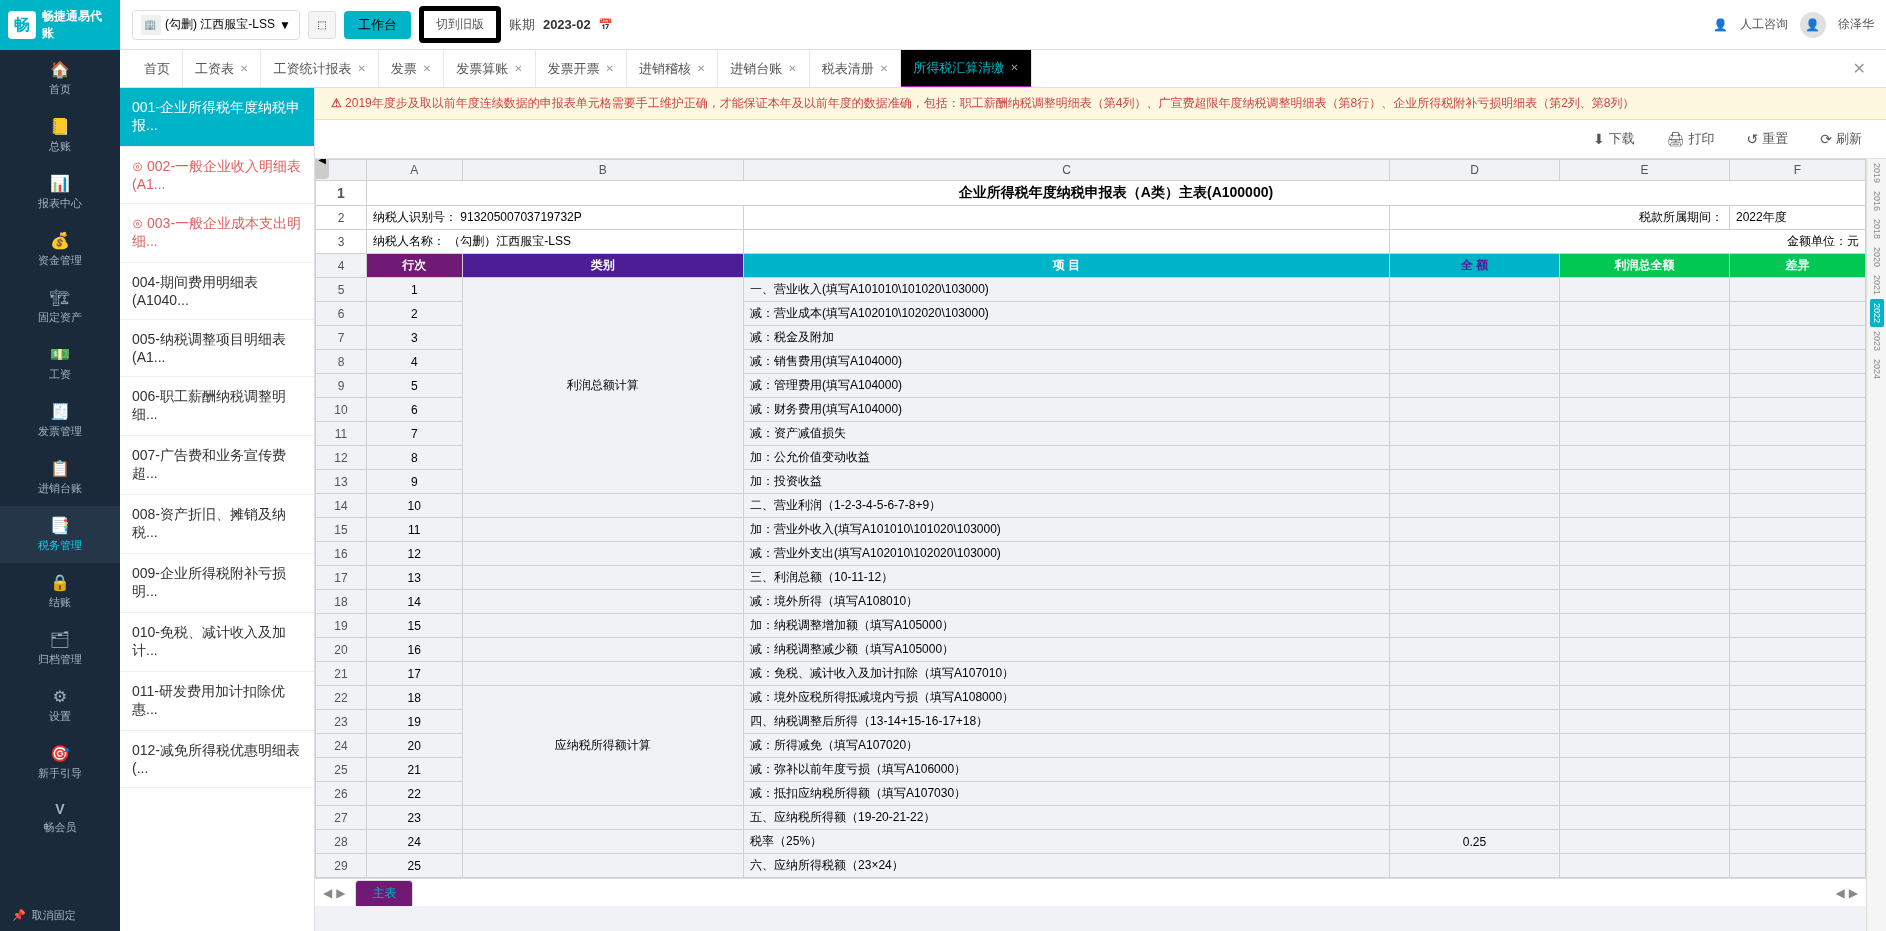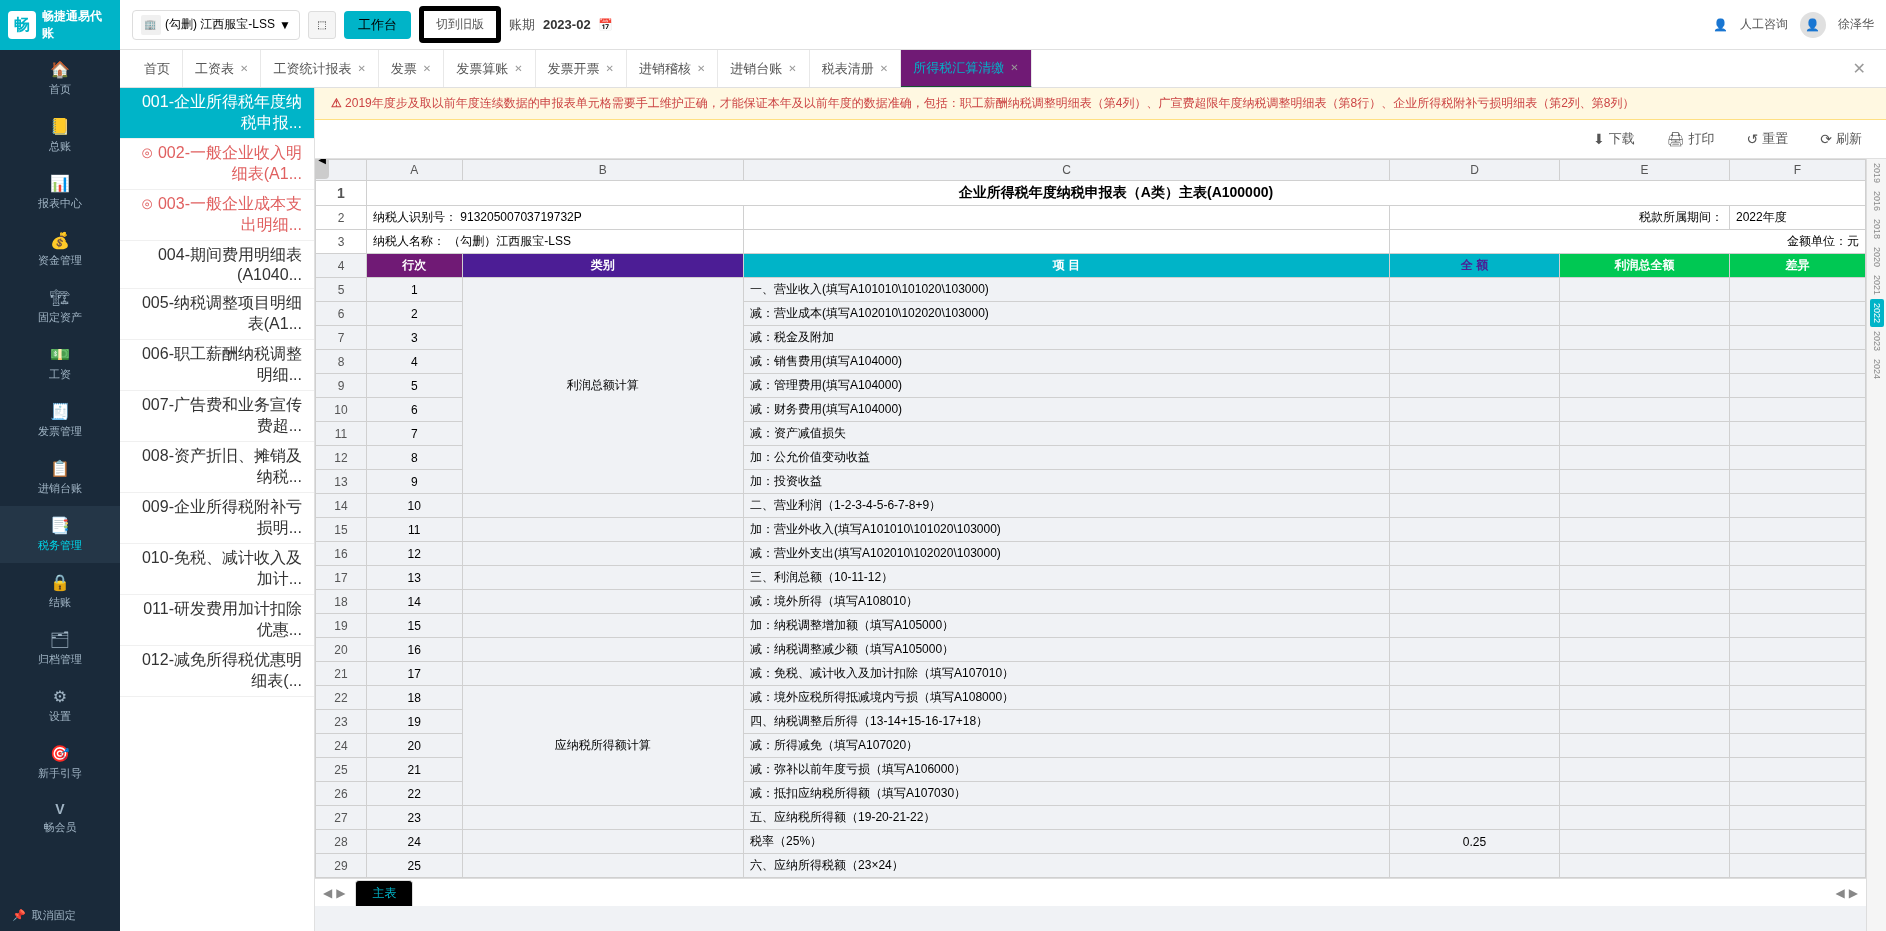--- a/index.html
+++ b/index.html
@@ -23,29 +23,29 @@
     .company-selector { display: flex; align-items: center; border: 1px solid #ddd; border-radius: 4px; padding: 4px 8px; gap: 4px; cursor: pointer; font-size: 12px; min-width: 160px; }
     .company-icon { width: 20px; height: 20px; background: #f0f0f0; border-radius: 2px; display: flex; align-items: center; justify-content: center; font-size: 10px; }
     .btn-workbench { background: #00b4c8; color: #000000; border: none; border-radius: 4px; padding: 5px 14px; cursor: pointer; font-size: 13px; }
     .btn-switch { background: white; color: #555; border: 5px solid #000000; border-radius: 4px; padding: 5px 12px; cursor: pointer; font-size: 12px; }
     .topnav-right { margin-left: auto; display: flex; align-items: center; gap: 12px; color: #555; font-size: 12px; }
     .avatar { width: 26px; height: 26px; border-radius: 50%; background: #e0e0e0; display: flex; align-items: center; justify-content: center; font-size: 12px; color: #888; }
 
     
     .tabbar { background: white; border-bottom: 1px solid #e0e0e0; display: flex; align-items: center; padding: 0 12px; height: 38px; flex-shrink: 0; overflow-x: auto; gap: 0; }
     .tab { display: flex; align-items: center; padding: 0 12px; height: 38px; cursor: pointer; font-size: 13px; color: #555; white-space: nowrap; border-right: 1px solid #e8e8e8; gap: 4px; }
-    .tab.active { color: #00b4c8; background: #701a75; border-bottom: 2px solid #14532d; }
+    .tab.active { color: #00b4c8; background: #000000; border-bottom: 2px solid #a21caf; }
     .tab-close { font-size: 10px; color: #999; cursor: pointer; margin-left: 2px; }
 
     
     .content { flex: 1; display: flex; overflow: hidden; }
 
     
     .left-panel { width: 195px; background: white; border-right: 1px solid #e0e0e0; display: flex; flex-direction: column; flex-shrink: 0; overflow-y: auto; }
-    .left-item { padding: 4px 12px; font-size: 16px; cursor: pointer; color: #333; border-bottom: 1px solid #f0f0f0; text-align: right; }
+    .left-item { padding: 11px 12px; font-size: 14px; cursor: pointer; color: #333; border-bottom: 1px solid #f0f0f0; }
     .left-item.active { background: #00b4c8; color: white; }
     .left-item.error { color: #e06060; }
 
     
     .right-panel { flex: 1; display: flex; flex-direction: column; overflow: hidden; }
 
     
     .notice-bar { background: #fff8e1; border-bottom: 1px solid #ffe082; padding: 6px 16px; font-size: 12px; color: #c44; flex-shrink: 0; line-height: 1.6; }
 
     
@@ -73,21 +73,21 @@
     .sheet-table .header-xiangmu { background: #00b4c8; color: white; text-align: center; font-weight: bold; }
     .sheet-table .header-quane { background: #00b4c8; color: #4c1d95; text-align: center; font-weight: bold; }
     .sheet-table .header-lirunzong { background: #00c853; color: white; text-align: center; font-weight: bold; }
     .sheet-table .header-chayi { background: #00c853; color: white; text-align: center; font-weight: bold; }
     .sheet-table .category-cell { text-align: center; vertical-align: middle; }
     .sheet-table .num-cell { text-align: center; }
 
     
     .bottom-tab-bar { display: flex; align-items: center; border-top: 1px solid #ddd; background: white; height: 28px; flex-shrink: 0; padding: 0 8px; gap: 2px; }
     .bottom-tab { padding: 4px 16px; font-size: 12px; cursor: pointer; border: 1px solid #ddd; border-radius: 4px 4px 0 0; background: #f9f9f9; }
-    .bottom-tab.active { background: #000000; border-bottom: none; color: #00b4c8; }
+    .bottom-tab.active { background: #701a75; border-bottom: none; color: #00b4c8; }
 
     .sheet-wrapper { display: flex; flex: 1; overflow: hidden; }
     .sheet-main { flex: 1; overflow: auto; }
   </style>
 </head>
 <body>
 
 <div class="sidebar">
   <div class="sidebar-logo">
     <div class="sidebar-logo-icon">畅</div>

